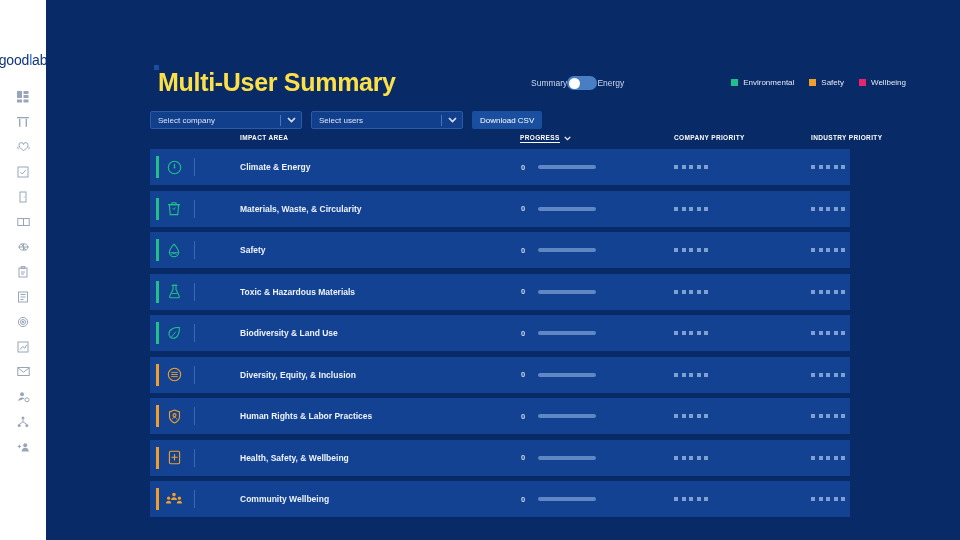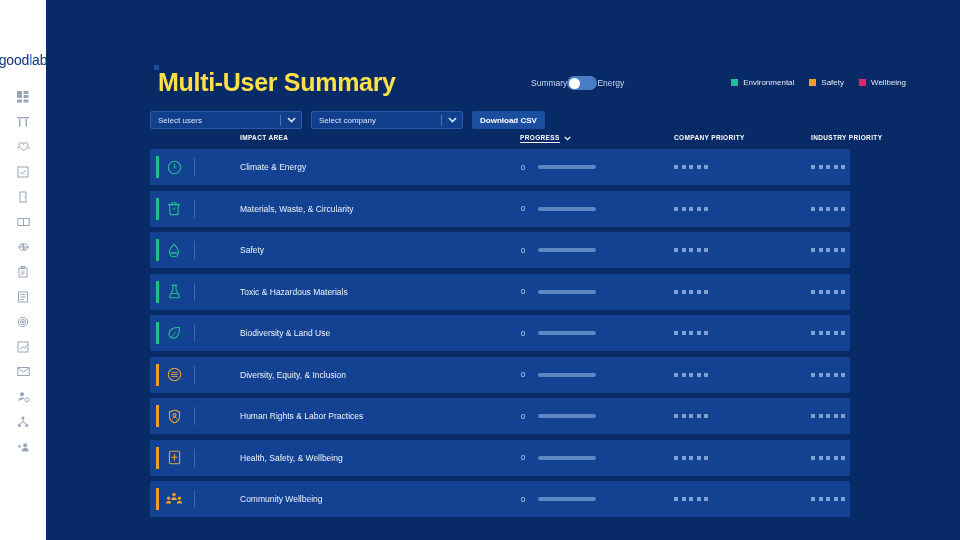--- a/index.html
+++ b/index.html
@@ -89,40 +89,40 @@
     width: 1px; height: 11px; background: #4a73b8; margin-left: auto;
   }
   .caret {
     width: 20px; display: flex; align-items: center; justify-content: center;
   }
   .caret svg { display: block; }
   .dl-btn {
     height: 18px; background: #1a4fa0; border: none; border-radius: 2px;
     padding: 0 8px; display: flex; align-items: center;
     font-size: 8px; color: #ffffff; cursor: pointer; white-space: nowrap;
-    font-family: "Liberation Sans", sans-serif; font-weight: 700;
+    font-family: "Liberation Sans", sans-serif; font-weight: 400;
   }
 
   
   .thead {
     position: absolute; left: 104px; top: 134px; width: 802px; height: 12px;
   }
   .th {
     position: absolute; top: 0;
     font-size: 6.5px; font-weight: 700; color: #ffffff;
     letter-spacing: 0.35px; white-space: nowrap;
   }
   .th-impact { left: 90px; }
   .th-progress { left: 370px; display: flex; align-items: center; gap: 4px; }
   .th-progress .lbl { border-bottom: 1px solid #ffffff; padding-bottom: 1px; }
   .th-company { left: 524px; }
   .th-industry { left: 661px; }
 
   .rows {
-    position: absolute; left: 104px; top: 149px; width: 700px;
+    position: absolute; left: 104px; top: 149px; width: 700px; font-weight: bold;
   }
   .row {
     position: relative;
     height: 36px; margin-bottom: 5.5px;
     background: #134293;
     display: flex; align-items: center;
     cursor: pointer;
   }
   .row-accent {
     position: absolute; left: 6px; top: 7px;
@@ -327,30 +327,30 @@
         <span class="legend-text">Safety</span>
       </div>
       <div class="legend-item">
         <span class="legend-swatch" style="background:#e8246c"></span>
         <span class="legend-text">Wellbeing</span>
       </div>
     </div>
 
     <div class="controls">
       <div class="select">
-        <span class="select-text">Select users</span>
+        <span class="select-text">Select company</span>
         <span class="select-div"></span>
         <span class="caret">
           <svg width="9" height="6" viewBox="0 0 9 6" fill="none" stroke="#dbe5f5" stroke-width="1.6">
               <path d="M1 1l3.5 3.5L8 1"></path>
             </svg>
         </span>
       </div>
       <div class="select">
-        <span class="select-text">Select company</span>
+        <span class="select-text">Select users</span>
         <span class="select-div"></span>
         <span class="caret">
           <svg width="9" height="6" viewBox="0 0 9 6" fill="none" stroke="#dbe5f5" stroke-width="1.6">
               <path d="M1 1l3.5 3.5L8 1"></path>
             </svg>
         </span>
       </div>
       <button class="dl-btn">Download CSV</button>
     </div>
 

